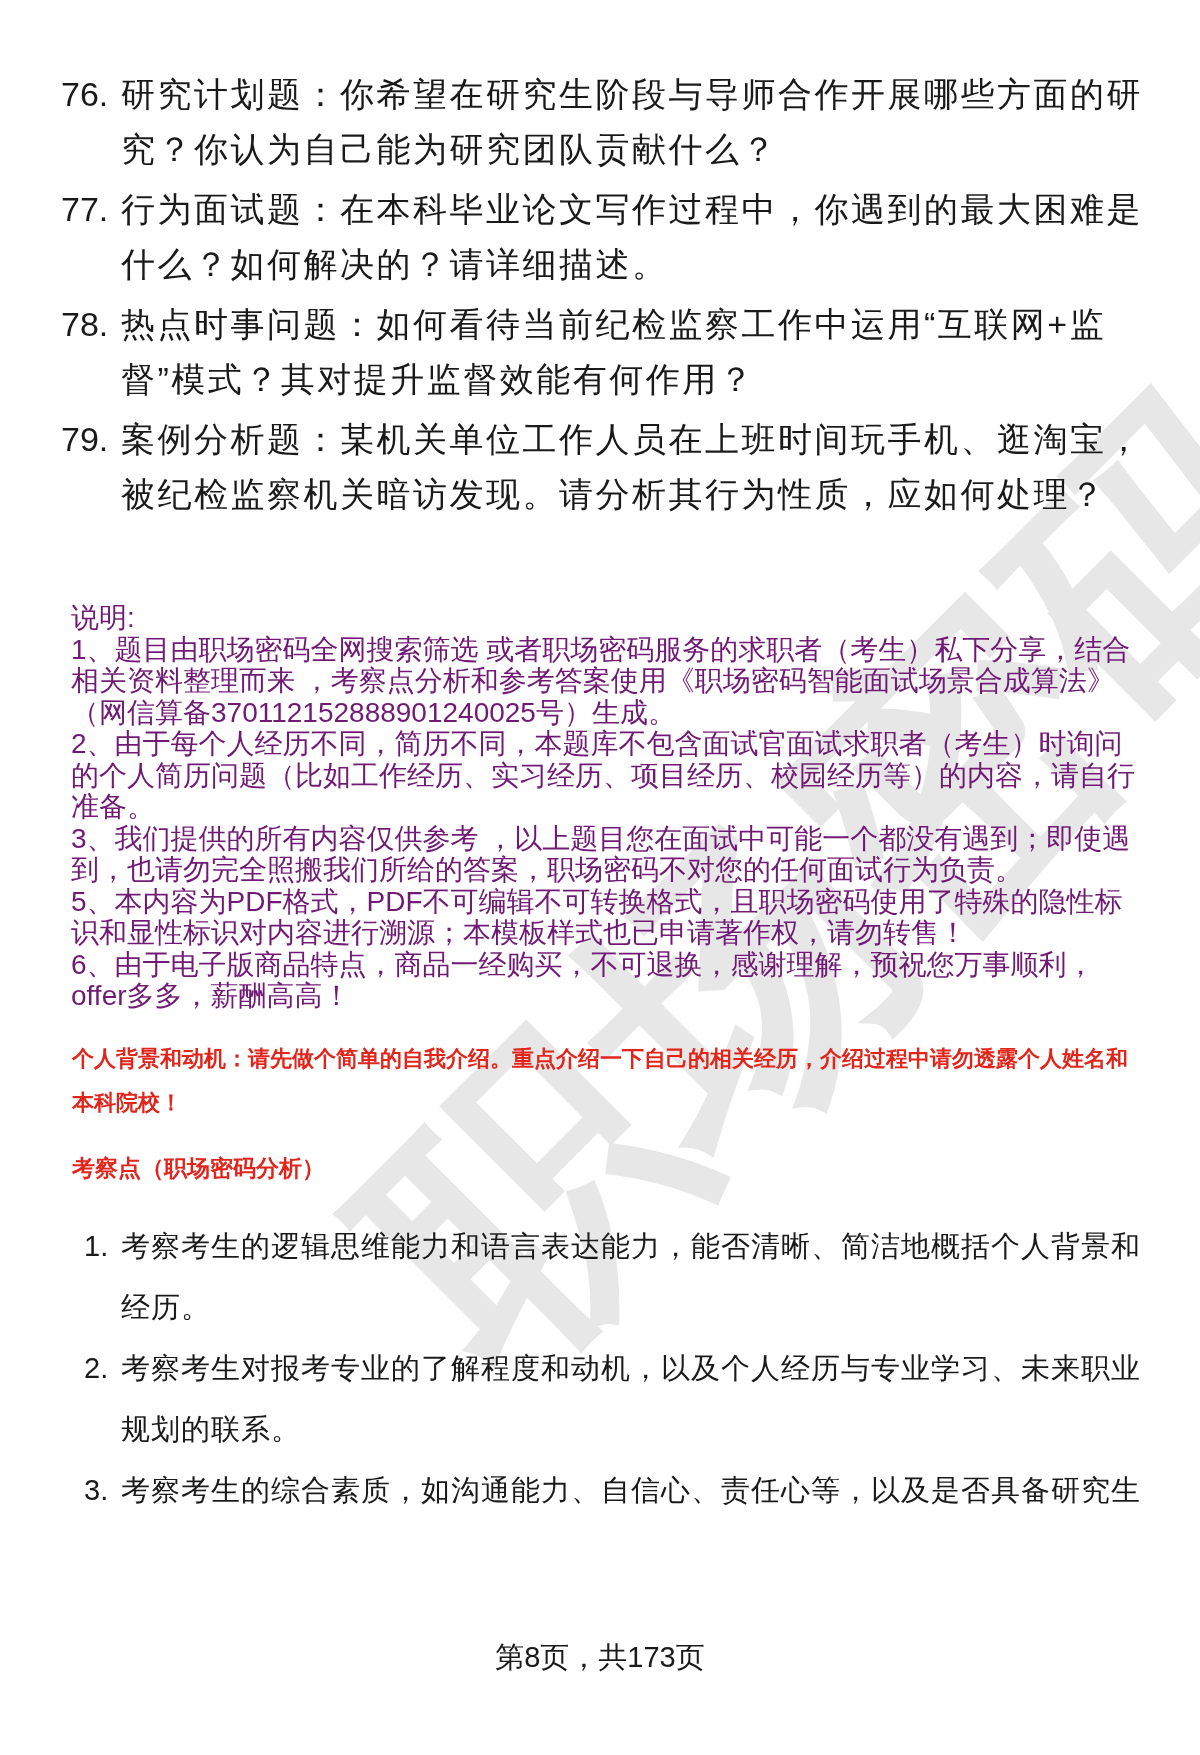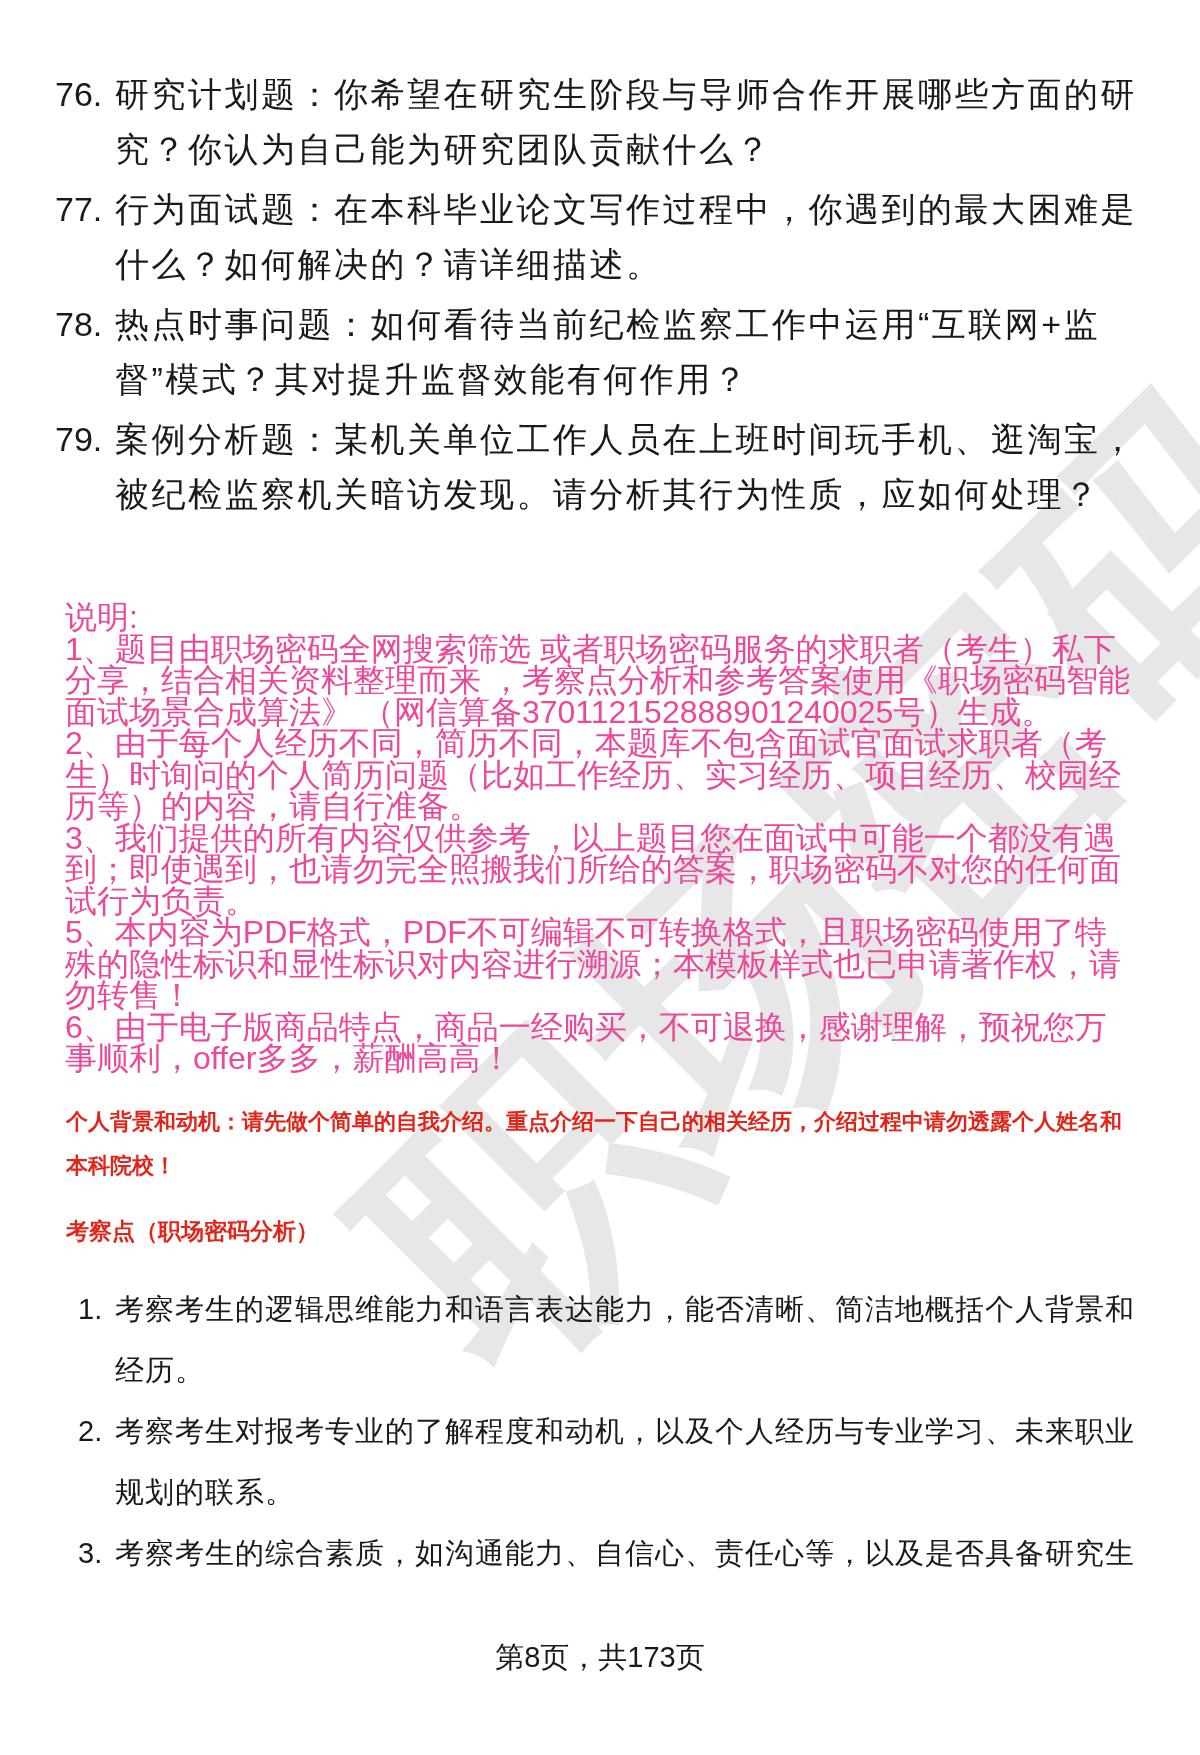--- a/index.html
+++ b/index.html
@@ -15,41 +15,41 @@
     position: absolute;
     left: 850px; top: 880px;
     transform: translate(-50%, -50%) rotate(-45deg);
     font-size: 300px;
     font-weight: 700;
     color: #e7e7e7;
     white-space: nowrap;
     z-index: 0;
     user-select: none;
   }
-  .page-content { position: absolute; inset: 0; z-index: 1; }
+  .page-content { position: absolute; inset: 0; z-index: 1; padding-left: 6px; }
 
   
   .questions { margin: 67px 45px 0 55px; }
   .question {
     display: flex;
     font-size: 34px;
     line-height: 55px;
     letter-spacing: 2.5px;
     margin-bottom: 5px;
     color: #1a1a1a;
   }
   .q-num { flex: 0 0 60px; letter-spacing: 0; }
   .q-text { width: 1035px; }
 
   
   .notes {
     margin: 80px 65px 0 65px;
-    font-size: 32px;
+    font-size: 28px;
     line-height: 31.5px;
-    color: #ec4899;
+    color: #701a75;
     width: 1065px;
   }
   .notes p { margin: 0; }
 
   
   .highlight {
     margin: 25px 0 0 66px;
     width: 1066px;
     font-size: 22px;
     font-weight: 700;

